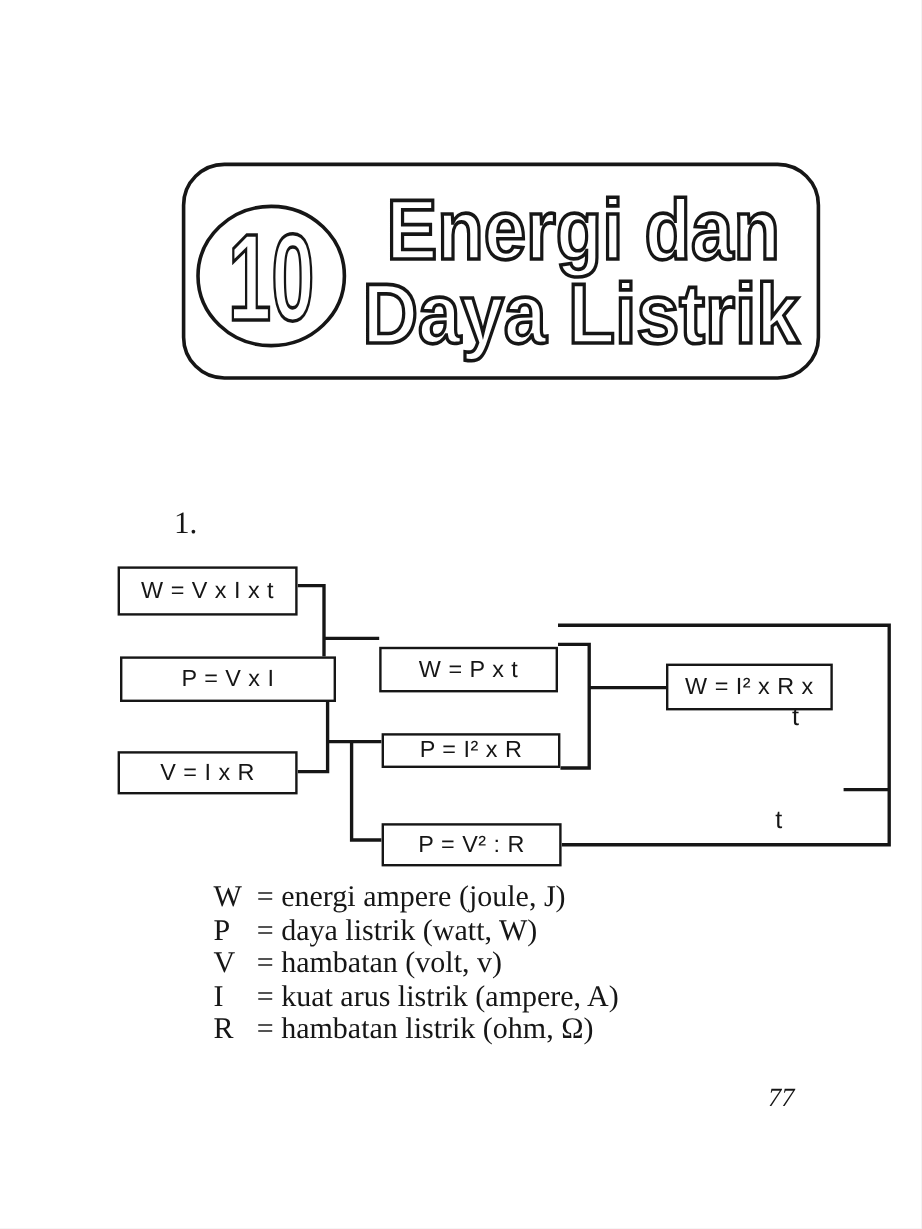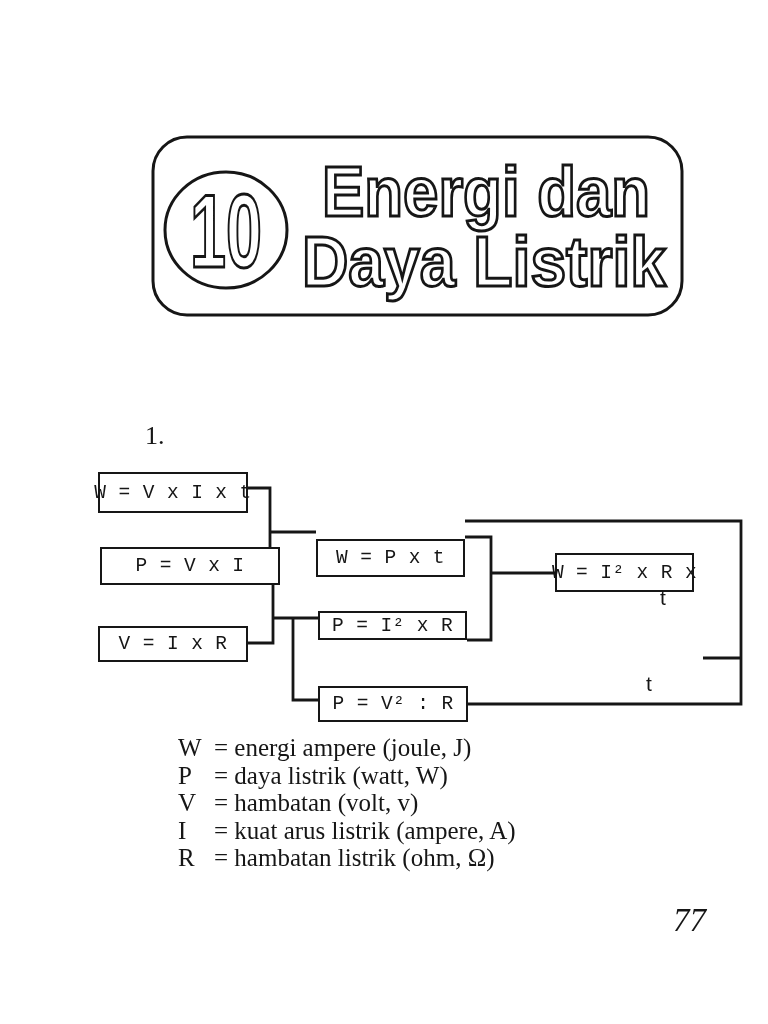--- a/index.html
+++ b/index.html
@@ -13,21 +13,21 @@
     font-family:"Liberation Sans", sans-serif;
     font-weight:bold; fill:#ffffff; stroke:#161616;
   }
   .outline-path { fill:none; stroke:#161616; stroke-width:2.8; }
 
   
   .fbox {
     position:absolute; box-sizing:border-box;
     border:2.6px solid #161616; background:#ffffff;
     display:flex; align-items:center; justify-content:center;
-    font-family:Liberation Mono, monospace;
+    font-family:Liberation Sans, sans-serif;
     font-size:19.5px; letter-spacing:0.4px; white-space:pre; color:#161616;text-align:center;
   }
   .b1{left:98px;  top:472px; width:150px; height:41px}
   .b2{left:100px; top:547px; width:180px; height:38px}
   .b3{left:98px;  top:626px; width:150px; height:36px}
   .b4{left:316px; top:539px; width:149px; height:38px}
   .b5{left:318px; top:611px; width:149px; height:29px}
   .b6{left:318px; top:686px; width:150px; height:36px}
   .b7{left:555px; top:553px; width:139px; height:39px}
   .b8{left:539px; top:641px; width:164px; height:37px}
@@ -43,21 +43,21 @@
   .sec-num   { position:absolute; left:0; top:0; }
   .sec-title { position:absolute; left:95px; top:0; white-space:nowrap; }
 
   
   .legend { position:absolute; left:178px; top:734px; font-size:25px; }
   .legend-row { display:flex; line-height:27.6px; white-space:pre; }
   .legend-sym { display:inline-block; width:36px; }
   .legend-def { white-space:pre; }
 
   
-  .page-num { position:absolute; left:673px; top:902px; font-size:33px; font-style:italic; }
+  .page-num { position:absolute; left:640px; top:902px; font-size:22px; font-style:italic; }
 </style>
 </head>
 <body>
 
 <div class="page">
 
   <svg class="overlay" viewBox="0 0 768 1024">
 
     <rect x="153" y="137" width="529" height="178" rx="34" fill="#ffffff" stroke="#161616" stroke-width="3"></rect>
     <ellipse cx="226" cy="230" rx="61" ry="58" fill="#ffffff" stroke="#161616" stroke-width="3"></ellipse>

